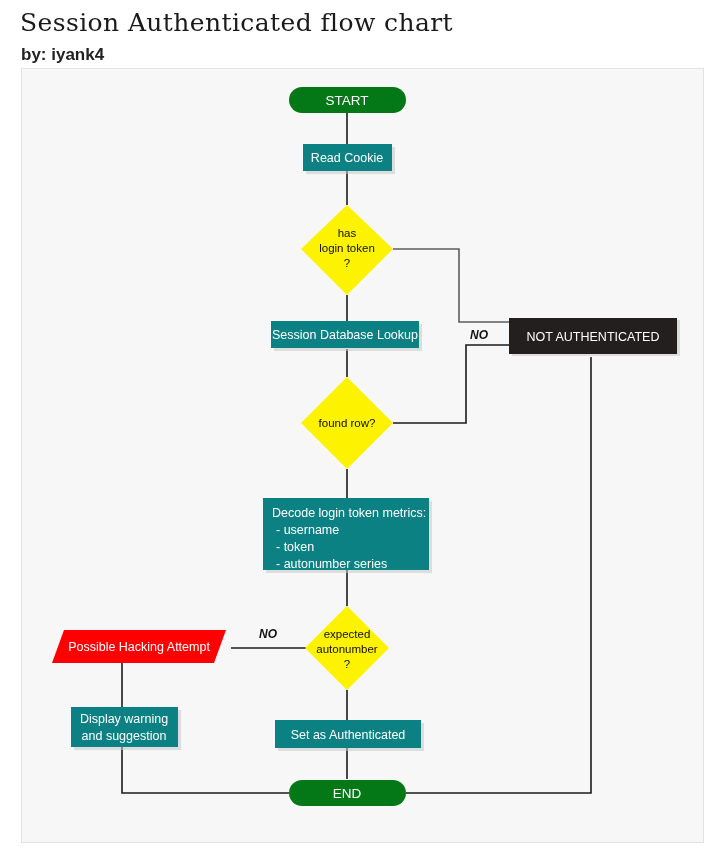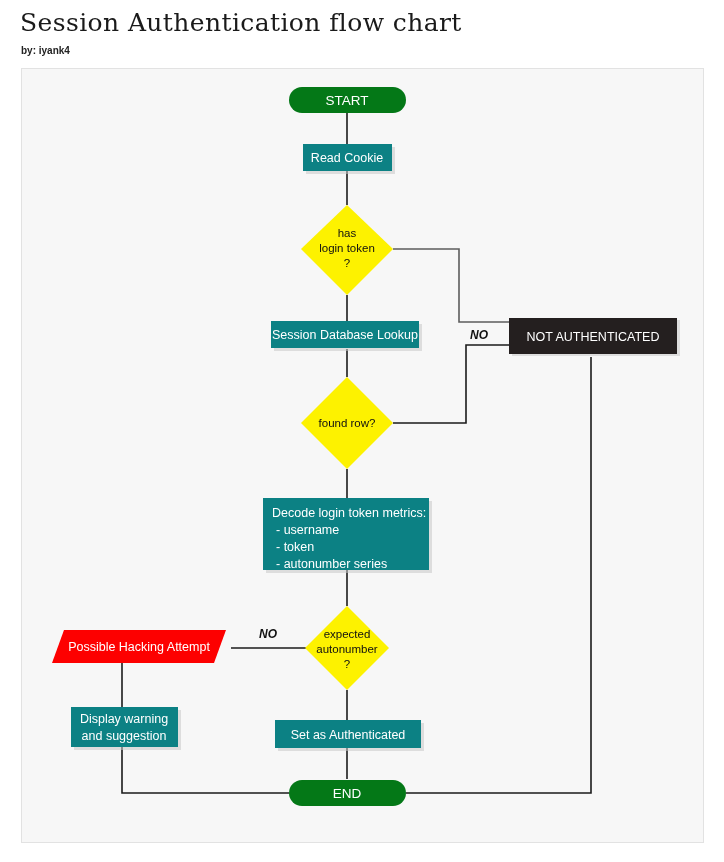--- a/index.html
+++ b/index.html
@@ -30,21 +30,21 @@
     font-weight: 400;
     letter-spacing: 0.4px;
     color: #1a1a1a;
     white-space: nowrap;
   }
   .byline {
     position: absolute;
     left: 21px;
     top: 45px;
     font-family: "Liberation Sans", sans-serif;
-    font-size: 10px;
+    font-size: 17px;
     font-weight: 700;
     color: #222222;
     white-space: nowrap;
   }
   .canvas {
     position: absolute;
     left: 21px;
     top: 68px;
     width: 683px;
     height: 775px;
@@ -91,21 +91,21 @@
     fill: none;
   }
   .flowline.gray { stroke: #5d5d5d; }
   .shadow { fill: #c9c9c9; opacity: 0.55; }
 </style>
 </head>
 <body>
 
 <div id="page">
 
-  <div class="title">Session Authentication flow chart</div>
+  <div class="title">Session Authenticated flow chart</div>
 
   <div class="byline">by: iyank4</div>
 
   <div class="canvas"></div>
 
   <svg class="chart" viewBox="0 0 724 862">
 
     <g>
       <line class="flowline" x1="347" y1="113" x2="347" y2="144"></line>
       <line class="flowline" x1="347" y1="171" x2="347" y2="205"></line>

